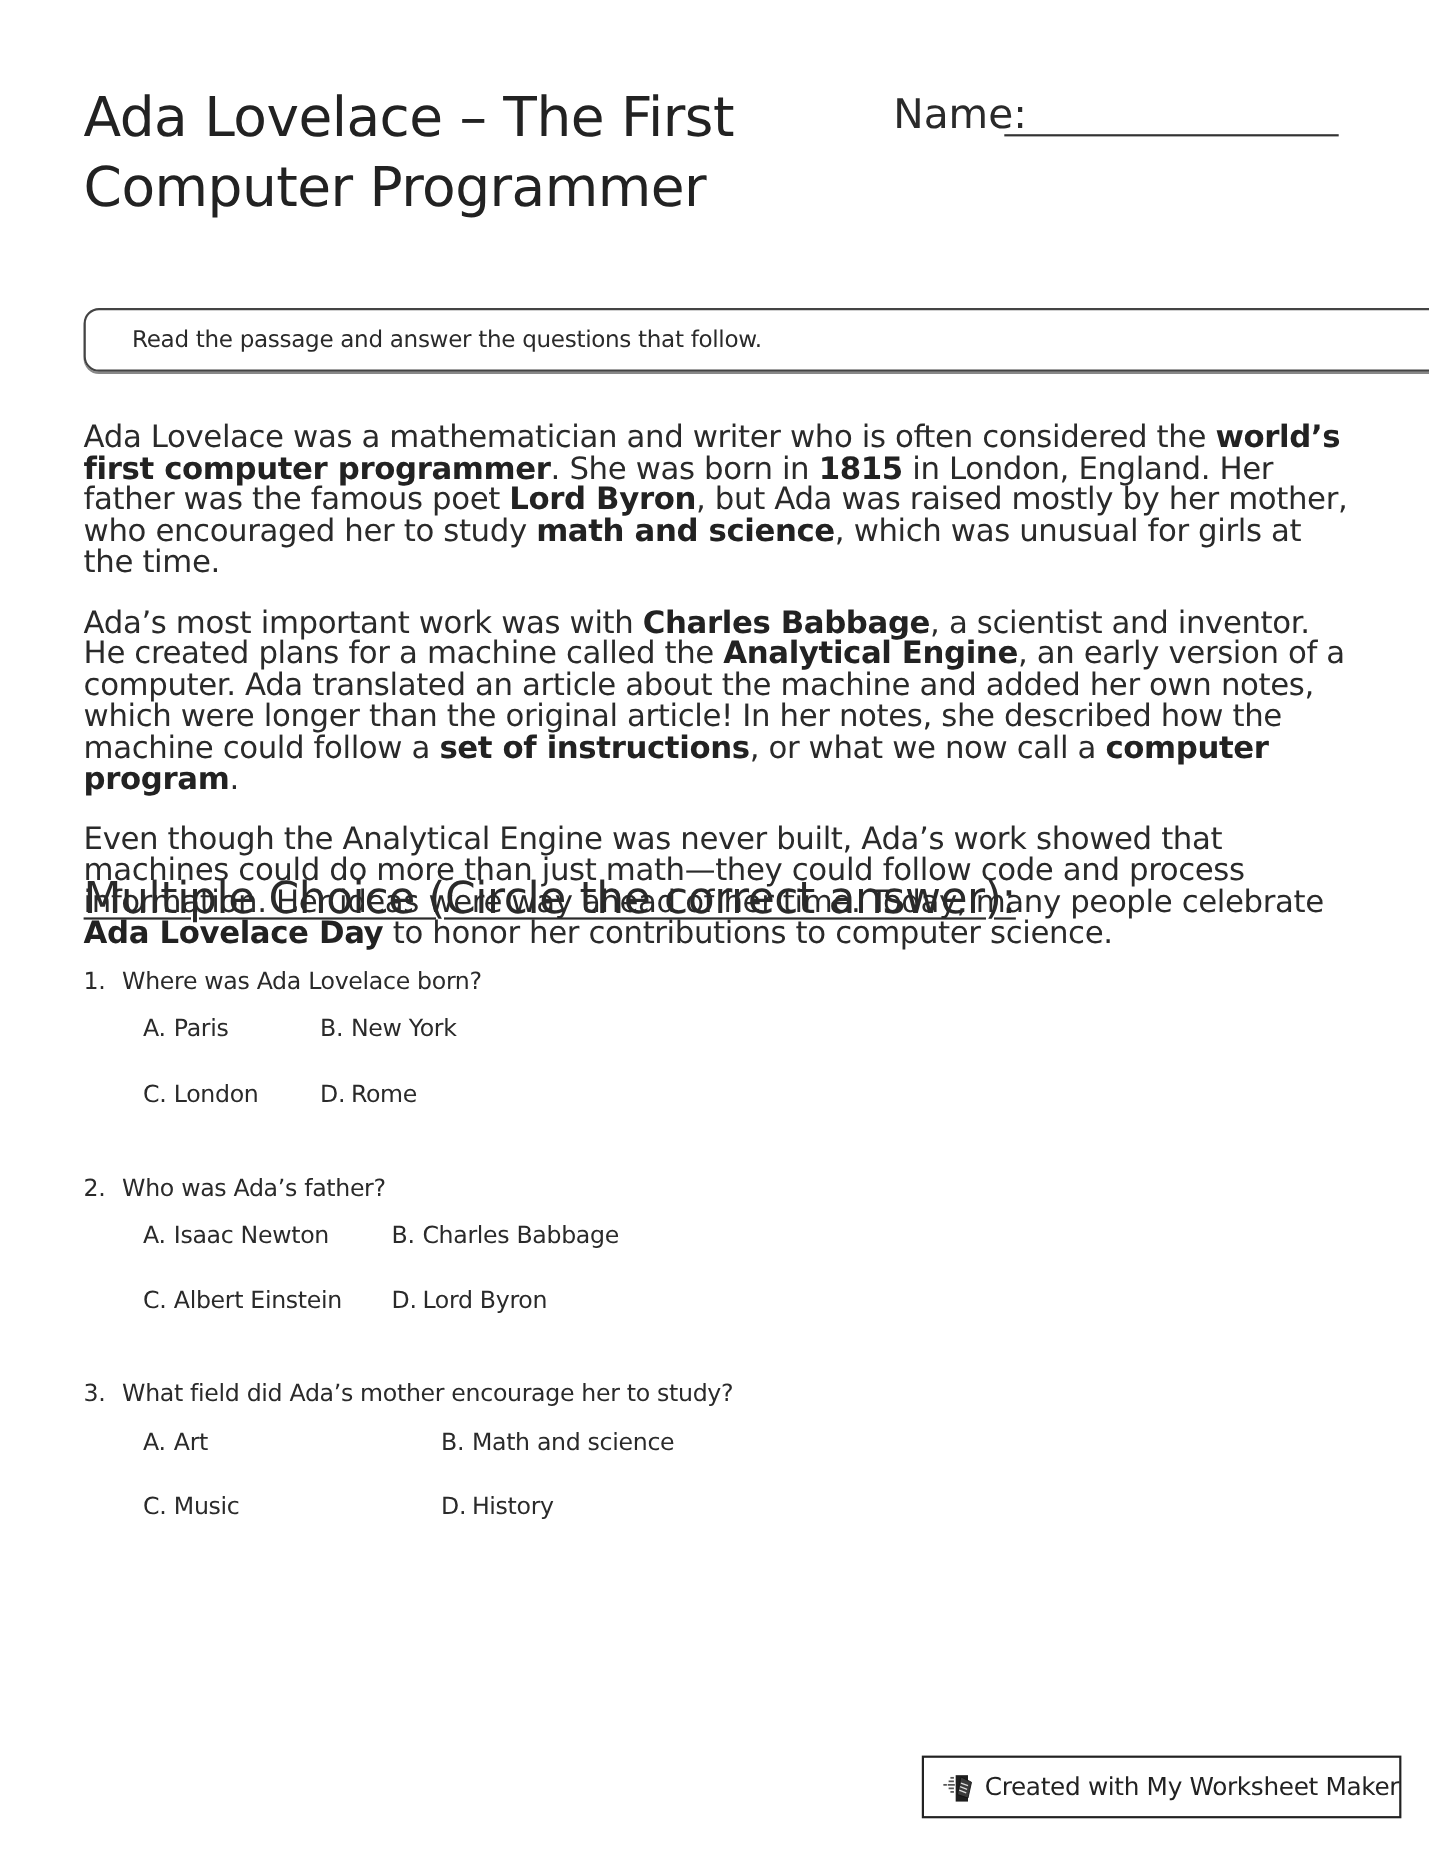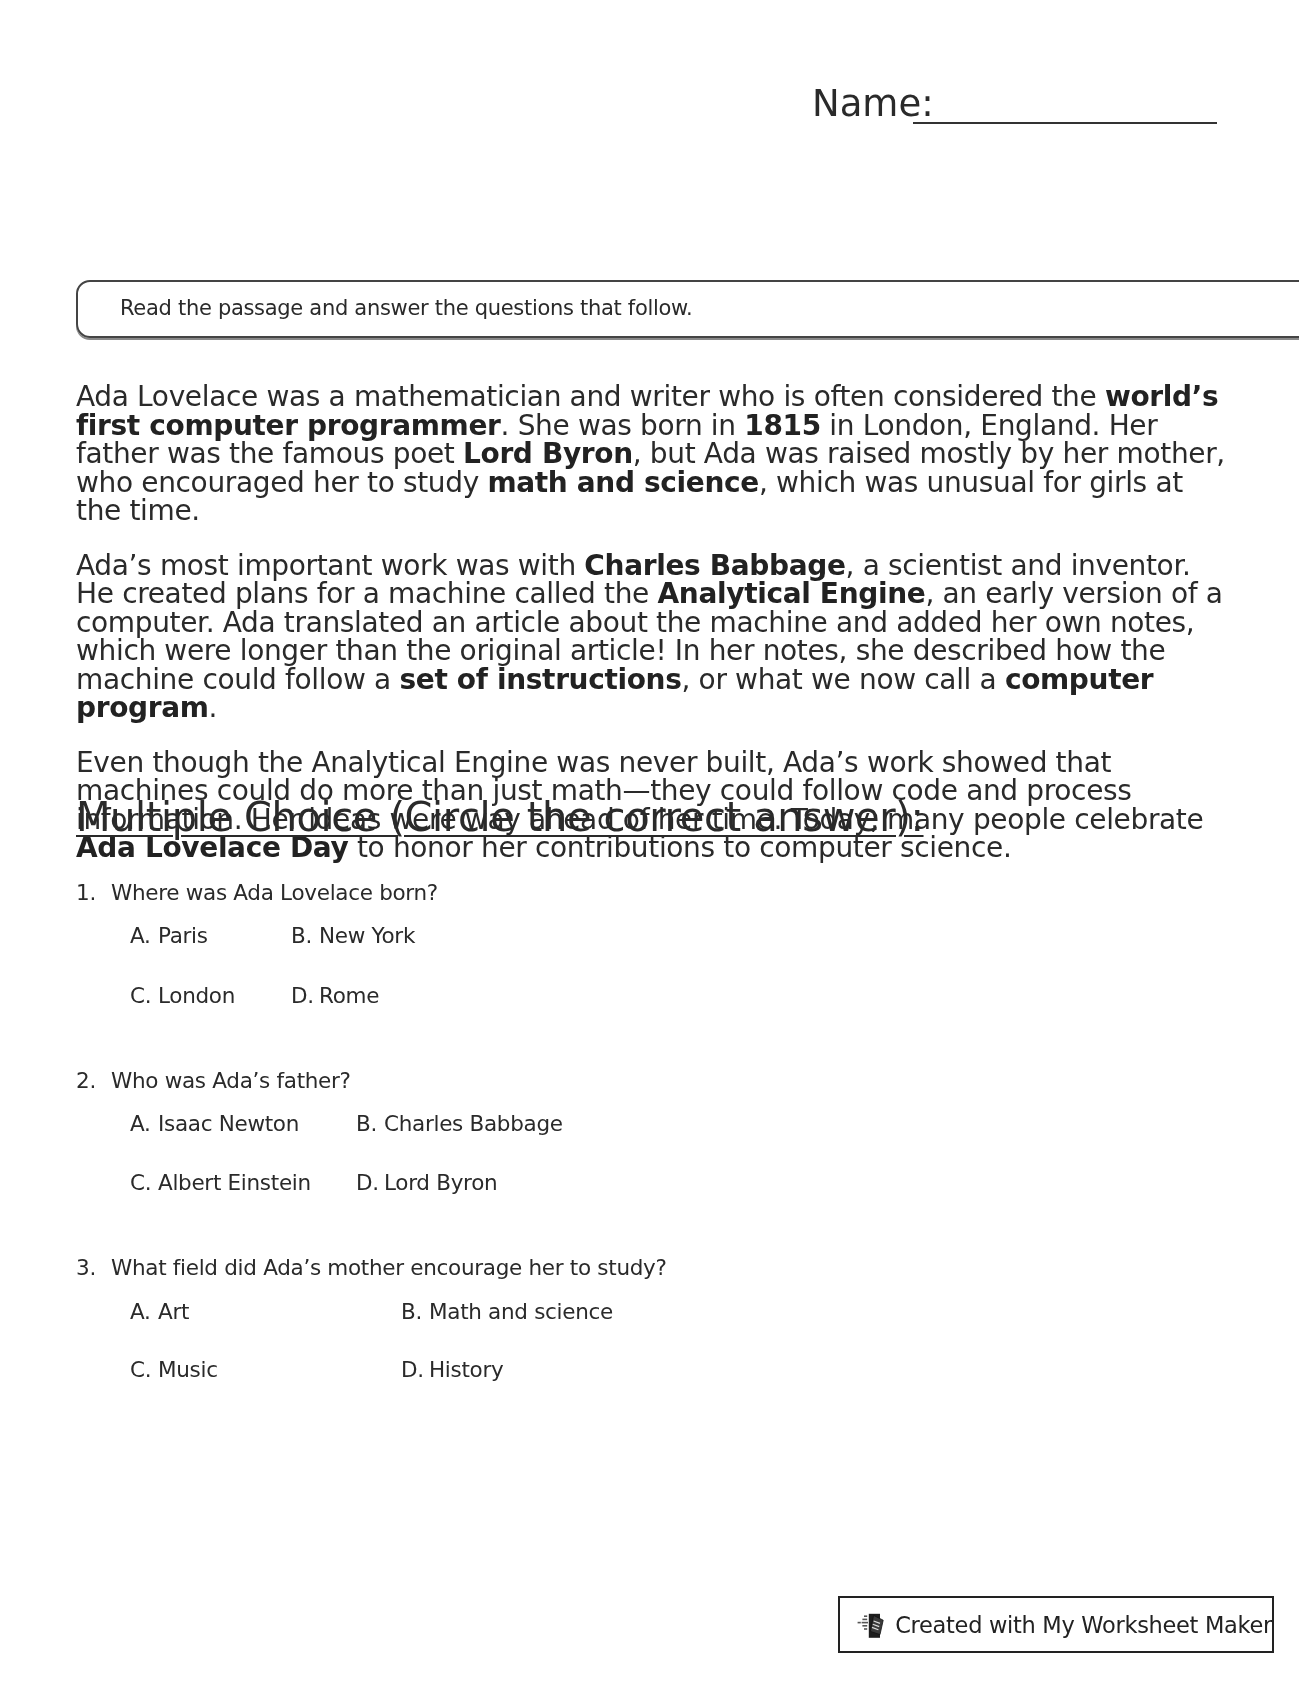--- a/index.html
+++ b/index.html
@@ -50,21 +50,22 @@
       box-sizing: border-box; border: 2px solid #222;
       display: flex; align-items: center;
     }
     .footer-icon { margin-left: 16px; width: 44px; height: 36px; }
     .footer-text { margin-left: 4px; font-size: 22.5px; color: #222; letter-spacing: -0.3px; white-space: nowrap; }
   </style>
 </head>
 <body>
 
 <h1 class="title">
-  <br>
+  <span>Ada Lovelace – The First</span><br>
+  <span>Computer Programmer</span>
 </h1>
 
 <div class="name-wrap">
   <span class="name-label">Name:</span>
   <div class="name-line"></div>
 </div>
 
 <div class="instructions">
   <span>Read the passage and answer the questions that follow.</span>
 </div>

